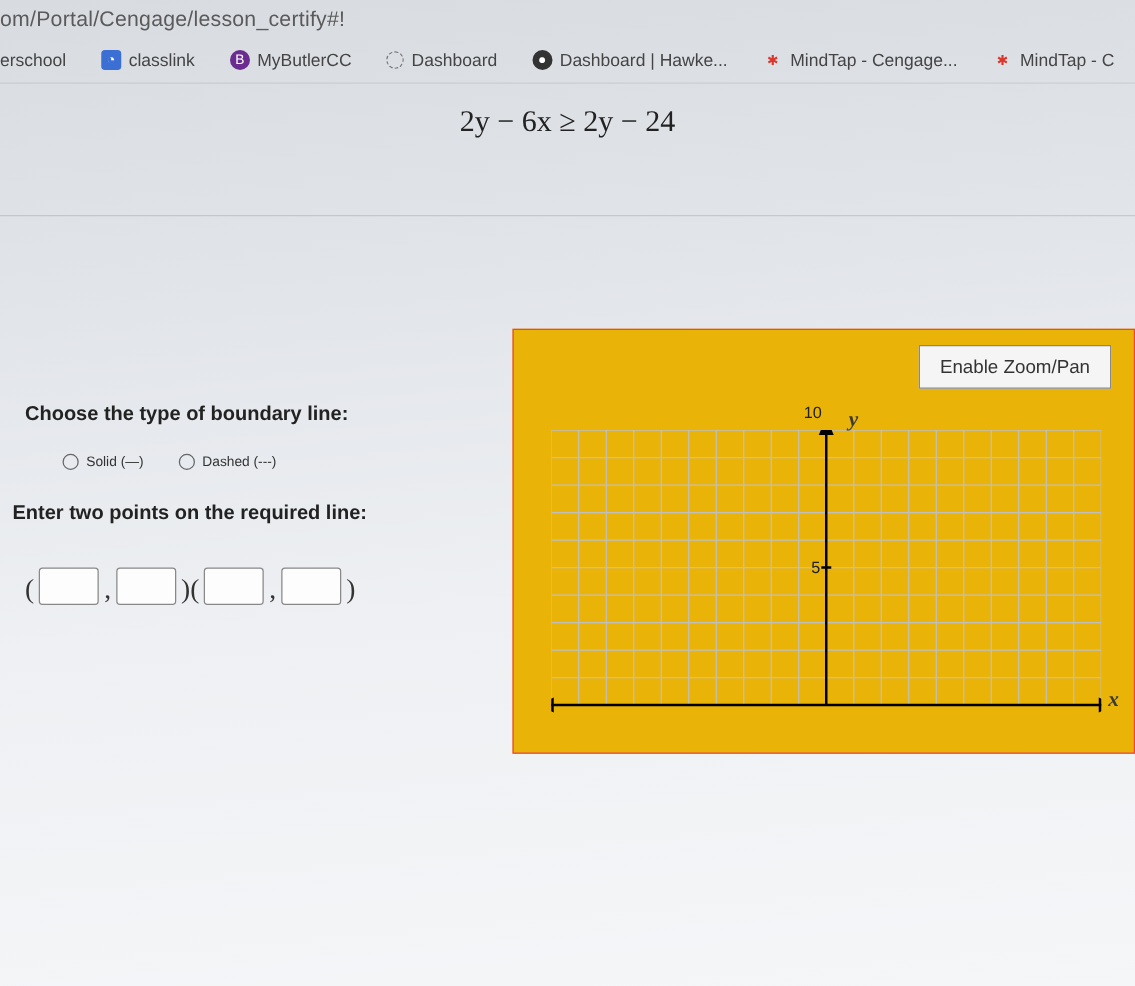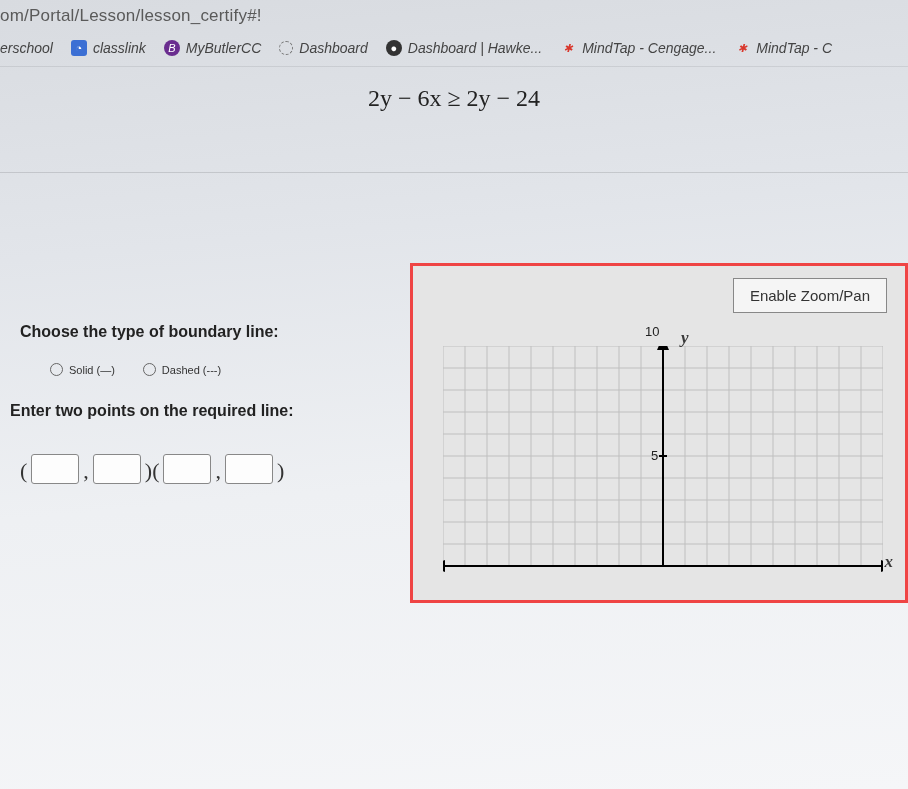--- a/index.html
+++ b/index.html
@@ -13,27 +13,26 @@
   }
   .url-bar {
     padding: 6px 0 6px 0;
     font-size: 17px;
     color: #5a5a5a;
     letter-spacing: 0.2px;
   }
   .bookmarks {
     display: flex;
     align-items: center;
-    gap: 18px;
+    gap: 28px;
     padding: 8px 0 10px 0;
     border-bottom: 1px solid rgba(0,0,0,0.08);
     font-size: 14px;
     color: #444;
     white-space: nowrap;
-    font-style: italic;
   }
   .bm {
     display: inline-flex;
     align-items: center;
     gap: 6px;
     cursor: pointer;
   }
   .fav {
     width: 16px; height: 16px;
     display: inline-flex; align-items:center; justify-content:center;
@@ -118,22 +117,22 @@
   }
   .num-input {
     width: 48px; height: 30px;
     border: 1.5px solid #888;
     border-radius: 3px;
     background: #fdfdfd;
   }
   .graph-panel {
     flex: 1;
     position: relative;
-    border: 3px solid #ef4444;
-    background: #e5e5e5;
+    border: 1px solid #ef4444;
+    background: #eab308;
     height: 340px;
     min-width: 480px;
   }
   .zoom-btn {
     position: absolute;
     top: 12px; right: 18px;
     border: 1px solid #888;
     padding: 8px 16px;
     font-size: 15px;
     background: #f5f5f5;
@@ -161,21 +160,21 @@
   }
   .grid-svg {
     position: absolute;
     left: 30px;
     top: 80px;
   }
 </style>
 </head>
 <body>
 
-<div class="url-bar">om/Portal/Lesson/lesson_certify#!</div>
+<div class="url-bar">om/Portal/Cengage/lesson_certify#!</div>
 
 <div class="bookmarks">
   <span class="bm">
     <span>erschool</span>
   </span>
   <span class="bm">
     <span class="fav" style="background:#3b6fd4;color:#fff;">◔</span>
     <span>classlink</span>
   </span>
   <span class="bm">

